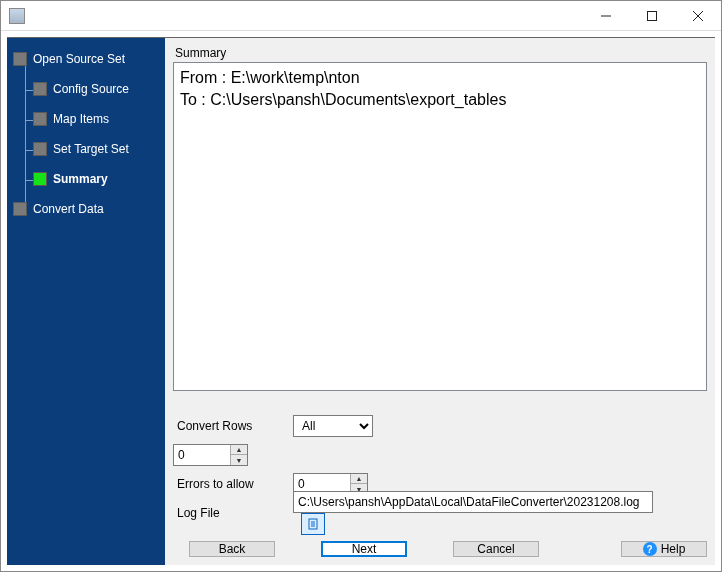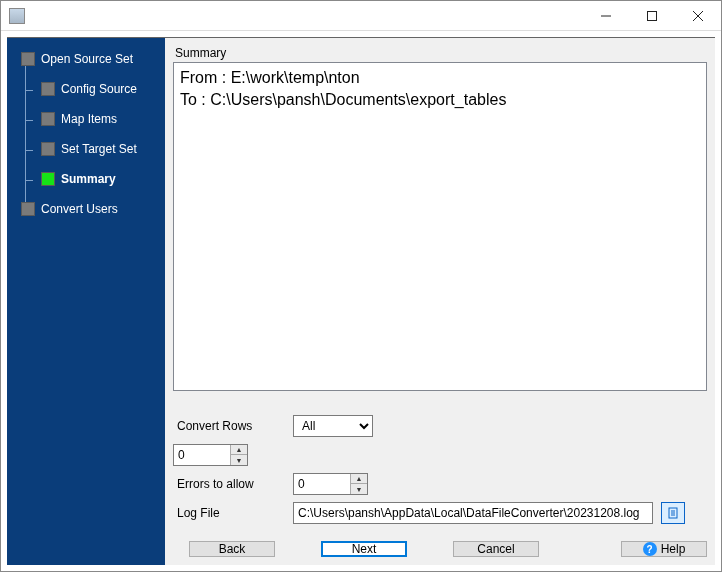--- a/index.html
+++ b/index.html
@@ -45,21 +45,20 @@
     display: flex;
     border-top: 1px solid #646464;
     margin: 6px 6px 6px 6px;
   }
   .nav {
     width: 158px;
     background: #0a3d7a;
     color: #fff;
     padding-top: 6px;
     position: relative;
-    padding-left: 8px;
   }
   .nav-item {
     display: flex;
     align-items: center;
     height: 30px;
     padding-left: 6px;
     position: relative;
   }
   .nav-item.child { padding-left: 26px; }
   .nav-box {
@@ -258,21 +257,21 @@
       <div class="nav-item child">
         <div class="nav-box"></div>
         <span class="nav-label">Set Target Set</span>
       </div>
       <div class="nav-item child current">
         <div class="nav-box"></div>
         <span class="nav-label">Summary</span>
       </div>
       <div class="nav-item">
         <div class="nav-box"></div>
-        <span class="nav-label">Convert Users</span>
+        <span class="nav-label">Convert Data</span>
       </div>
     </div>
 
     <div class="content">
       <div class="section-label">Summary</div>
       <div class="summary-box">
         <div>From : E:\work\temp\nton</div>
         <div>To : C:\Users\pansh\Documents\export_tables</div>
       </div>
 
@@ -307,21 +306,21 @@
               <div class="spin-btns">
                 <div>▲</div>
                 <div>▼</div>
               </div>
             </div>
           </div>
         </div>
 
         <div class="form-row logfile-row">
           <div class="form-label">Log File</div>
-          <div class="form-control" style="display:flex;">
+          <div class="form-control" style="display:flex;flex-direction:column;">
             <input type="text" value="C:\Users\pansh\AppData\Local\DataFileConverter\20231208.log" style="">
             <div class="browse-btn">
               <svg width="14" height="14" viewBox="0 0 14 14">
                 <rect x="3" y="2" width="8" height="10" fill="none" stroke="#0a64c8" stroke-width="1"></rect>
                 <line x1="5" y1="5" x2="9" y2="5" stroke="#0a64c8"></line>
                 <line x1="5" y1="7" x2="9" y2="7" stroke="#0a64c8"></line>
                 <line x1="5" y1="9" x2="9" y2="9" stroke="#0a64c8"></line>
               </svg>
             </div>
           </div>

